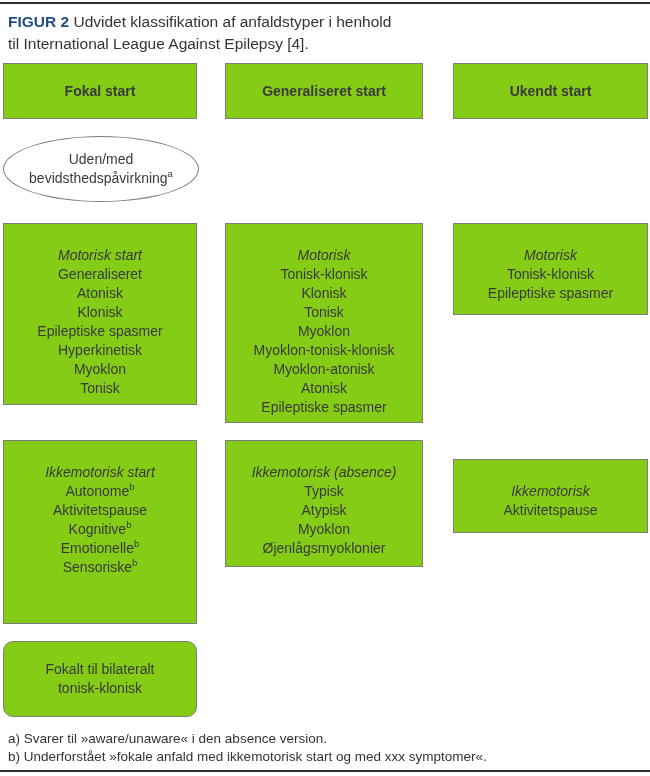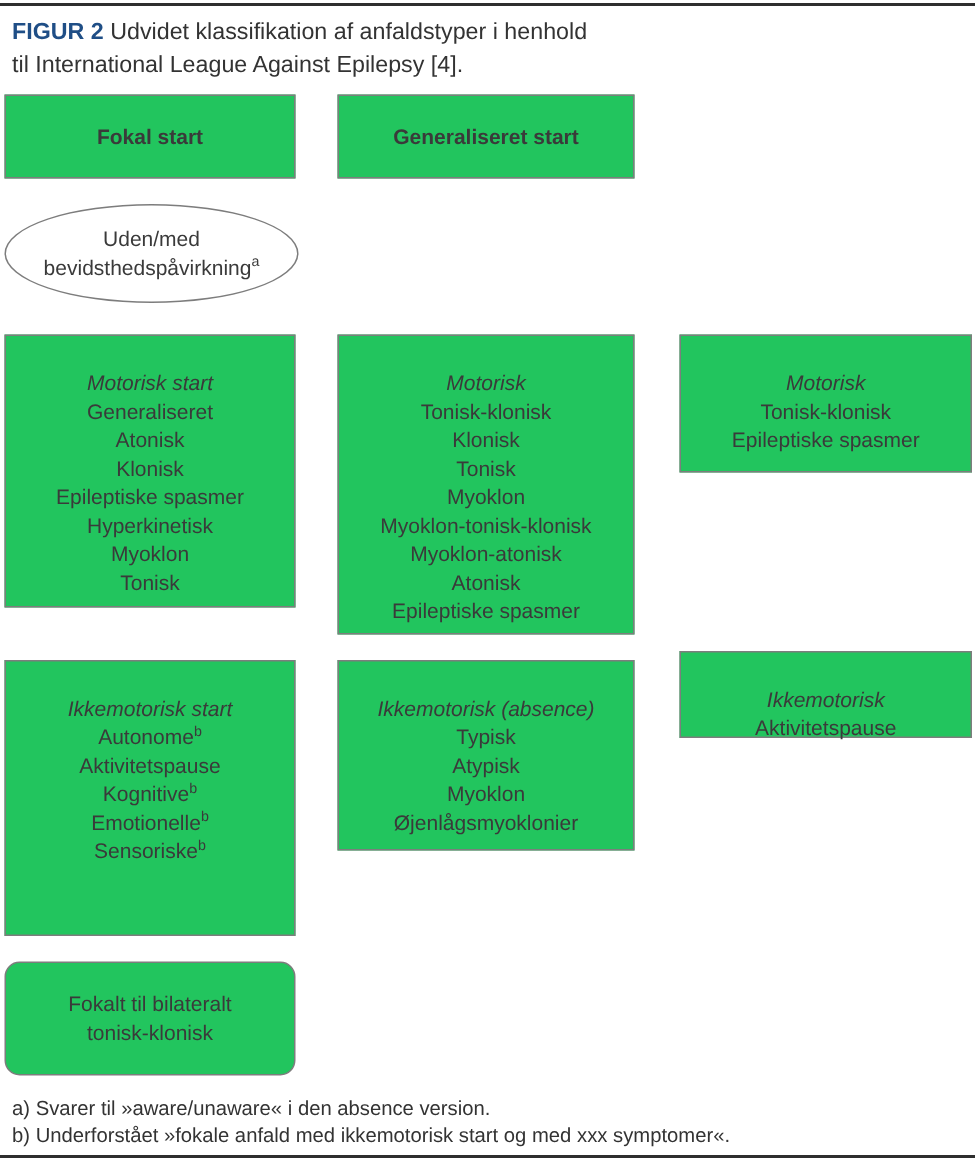--- a/index.html
+++ b/index.html
@@ -11,21 +11,21 @@
   html,body{margin:0;padding:0;background:#ffffff;}
   body{font-family:"Liberation Sans","DejaVu Sans",sans-serif;color:var(--text);}
   .page{position:relative;width:650px;height:776px;background:#ffffff;overflow:hidden;}
   .rule{position:absolute;left:0;width:650px;height:2px;background:var(--rule);}
   .rule.top{top:2px;}
   .rule.bottom{top:770px;}
 
   .fig-title{position:absolute;left:8px;top:11px;font-size:15.5px;line-height:22px;color:#333333;}
   .fig-title .lbl{font-weight:bold;color:var(--accent);}
 
-  .box{position:absolute;box-sizing:border-box;border:1px solid var(--border);background:#22c55e;
+  .box{position:absolute;box-sizing:border-box;border:1px solid var(--border);background:#84cc16;
        text-align:center;font-size:14px;line-height:19px;color:var(--text);}
   .box.center{display:flex;flex-direction:column;align-items:center;justify-content:center;}
   .box.toppad{padding-top:22px;}
   .bold{font-weight:bold;}
   .it{font-style:italic;}
   .line{white-space:nowrap;}
   sup{font-size:9.5px;line-height:0;vertical-align:super;}
 
   .ellipse{position:absolute;box-sizing:border-box;border:1px solid var(--border);border-radius:50%;
        background:#ffffff;display:flex;flex-direction:column;align-items:center;justify-content:center;
@@ -37,21 +37,21 @@
   .h3{left:453px;top:63px;width:195px;height:56px;}
   
   .el{left:3px;top:136px;width:196px;height:66px;}
   
   .m1{left:3px;top:223px;width:194px;height:182px;}
   .m2{left:225px;top:223px;width:198px;height:200px;}
   .m3{left:453px;top:223px;width:195px;height:92px;}
   
   .n1{left:3px;top:440px;width:194px;height:184px;}
   .n2{left:225px;top:440px;width:198px;height:127px;}
-  .n3{left:453px;top:434px;width:195px;height:58px;}
+  .n3{left:453px;top:459px;width:195px;height:74px;}
   
   .b1{left:3px;top:641px;width:194px;height:76px;border-radius:10px;}
   .b3{left:453px;top:642px;width:195px;height:56px;}
 
   .footnotes{position:absolute;left:8px;top:730px;font-size:13.5px;line-height:18px;color:#333333;text-align:left;}
   .footnotes .line{white-space:nowrap;}
 </style>
 </head>
 <body>
 
@@ -62,20 +62,23 @@
   <div class="fig-title">
     <div class="line"><span class="lbl">FIGUR 2</span>&nbsp;<span>Udvidet klassifikation af anfaldstyper i henhold</span></div>
     <div class="line"><span>til International League Against Epilepsy [4].</span></div>
   </div>
 
   <div class="box center h1">
     <span class="bold">Fokal start</span>
   </div>
   <div class="box center h2">
     <span class="bold">Generaliseret start</span>
+  </div>
+  <div class="box center h3">
+    <span class="bold">Ukendt start</span>
   </div>
 
   <div class="ellipse el">
       <div class="line"><span>Uden/med</span></div>
       <div class="line"><span>bevidsthedspåvirkning</span><sup>a</sup></div>
     </div>
 
   <div class="box toppad m1">
     <div class="line it">Motorisk start</div>
     <div>

